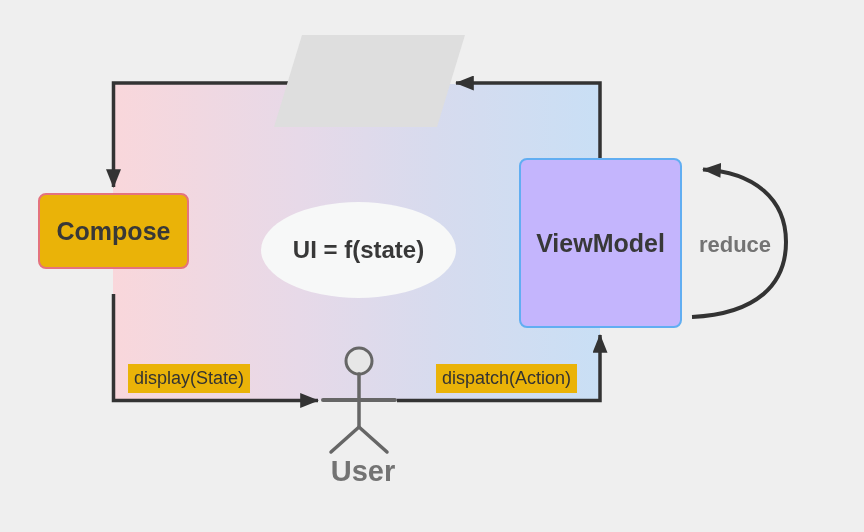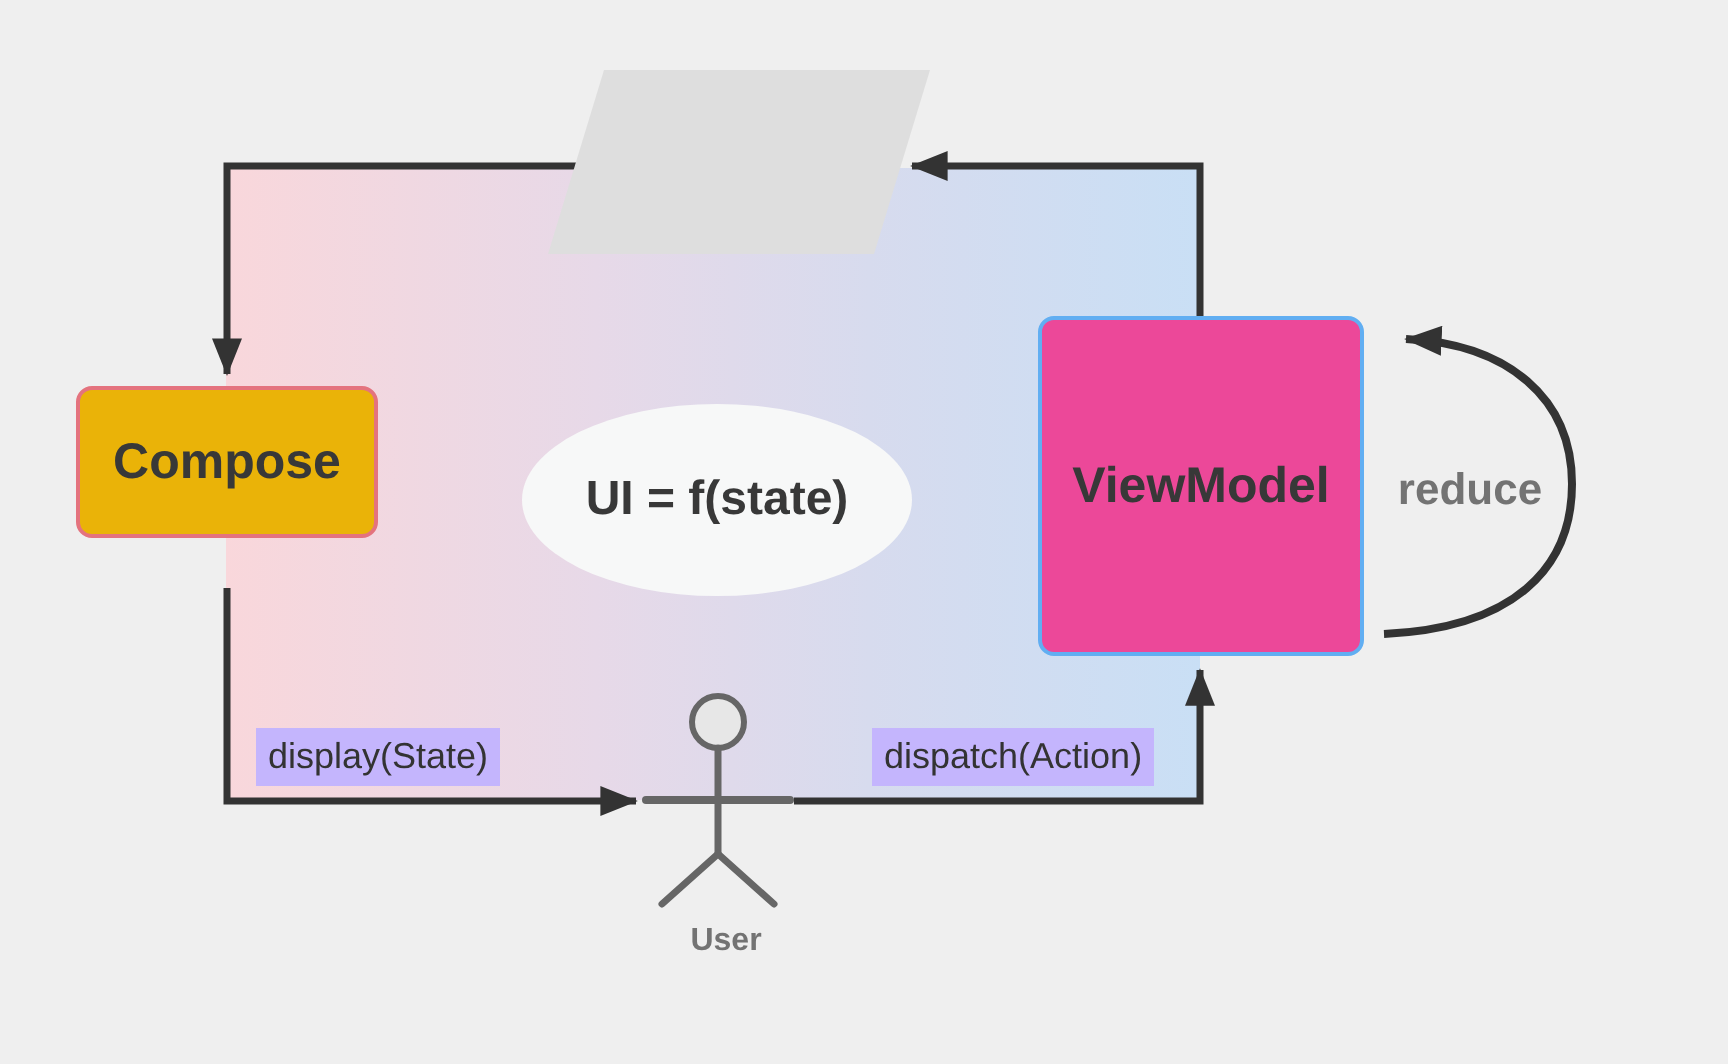--- a/index.html
+++ b/index.html
@@ -21,43 +21,43 @@
     color:#383838;
     font-weight:700;
   }
   .node-compose{
     left:38px;top:193px;width:151px;height:76px;
     background:#eab308;border:2px solid #e4737e;border-radius:8px;
     font-size:25px;
   }
   .node-viewmodel{
     left:519px;top:158px;width:163px;height:170px;
-    background:#ec4899;border:2px solid #61aef2;border-radius:8px;
+    background:#c4b5fd;border:2px solid #61aef2;border-radius:8px;
     font-size:25px;
   }
   .node-stateflow{
     left:274px;top:35px;width:191px;height:92px;
     font-size:24px;
   }
   .node-ellipse{
     left:261px;top:202px;width:195px;height:96px;
     background:#f7f8f8;border-radius:50%;
     font-size:24px;
   }
   .float-label{
     position:absolute;
     transform:translate(-50%,-50%);
     color:#737373;font-weight:700;white-space:nowrap;
   }
   .reduce-label{left:735px;top:245px;font-size:22px;}
-  .user-label{left:363px;top:471px;font-size:16px;}
+  .user-label{left:363px;top:471px;font-size:29px;}
   .edge-label{
     position:absolute;
     height:29px;line-height:29px;
-    background:#c4b5fd;
+    background:#eab308;
     padding:0 6px;
     font-size:18px;font-weight:400;color:#333333;
     white-space:nowrap;
   }
   .edge-label-display{left:128px;top:364px;}
   .edge-label-dispatch{left:436px;top:364px;}
 </style>
 </head>
 <body>
 

